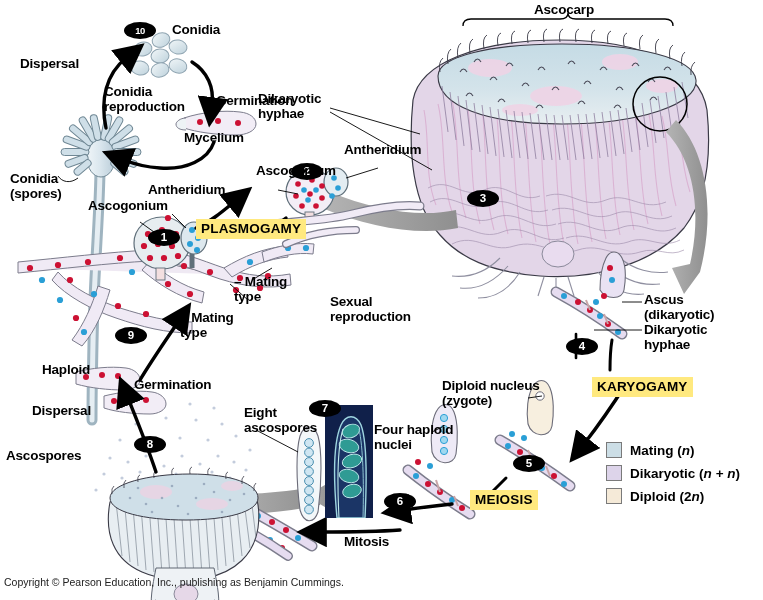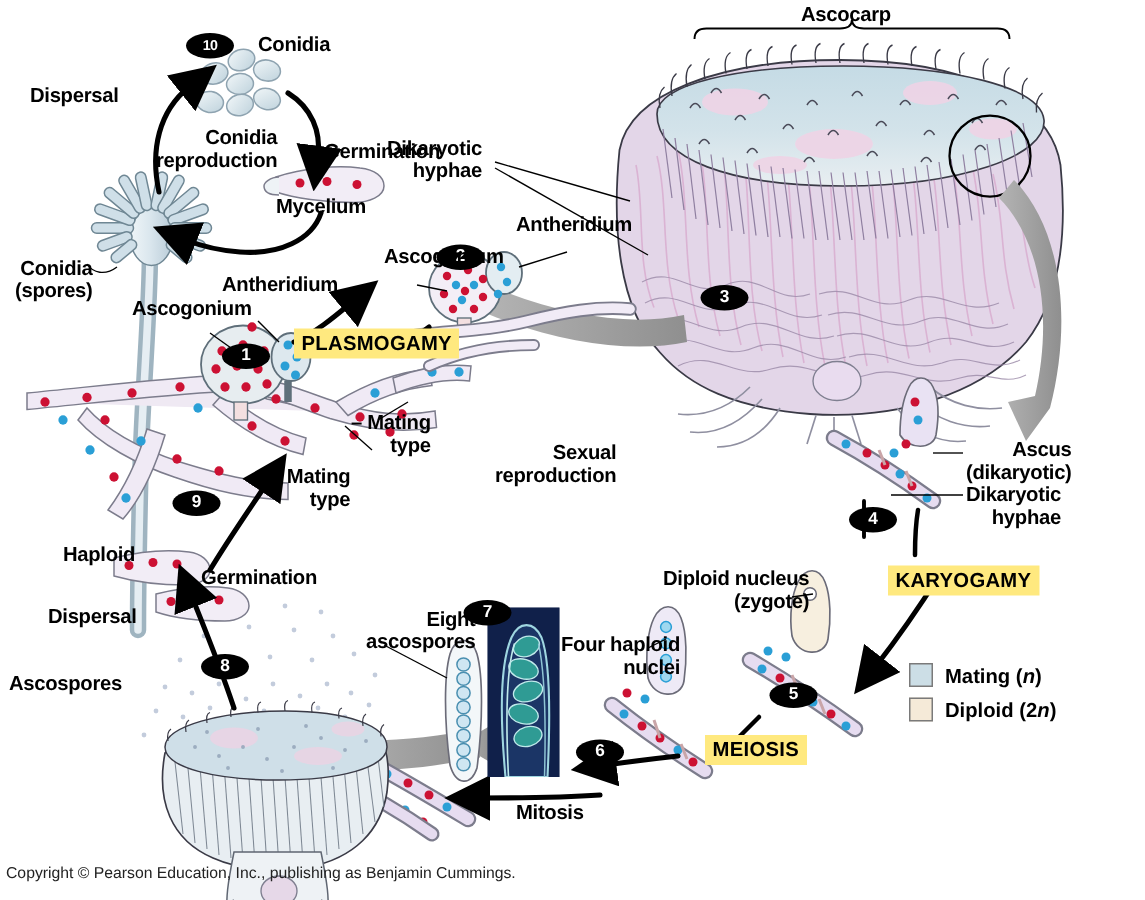--- a/index.html
+++ b/index.html
@@ -28,21 +28,20 @@
   }
   .lbl {
     position: absolute;
     font-family: "Liberation Sans", sans-serif;
     font-weight: bold;
     font-size: 13.5px;
     line-height: 1.12;
     color: #000;
     white-space: pre;
     letter-spacing: -0.2px;
-    text-align: right;
   }
   .process {
     position: absolute;
     background: #ffe97f;
     font-weight: bold;
     font-size: 13.5px;
     letter-spacing: 0.2px;
     padding: 2px 5px 3px 5px;
     white-space: nowrap;
     color: #000;
@@ -877,20 +876,24 @@
   <div class="process" style="left:196px; top:219px;">PLASMOGAMY</div>
   <div class="process" style="left:592px; top:377px;">KARYOGAMY</div>
   <div class="process" style="left:470px; top:490px;">MEIOSIS</div>
 
   <div class="legend">
     <div class="legend-row">
       <span class="swatch" style="background:#ccdee6;"></span>
       <span class="legend-text"><span>Mating (</span><i>n</i><span>)</span></span>
     </div>
     <div class="legend-row">
+      <span class="swatch" style="background:#ddd4ea;"></span>
+      <span class="legend-text"><span>Dikaryotic (</span><i>n + n</i><span>)</span></span>
+    </div>
+    <div class="legend-row">
       <span class="swatch" style="background:#f5ead8;"></span>
       <span class="legend-text"><span>Diploid (2</span><i>n</i><span>)</span></span>
     </div>
   </div>
 
   <div class="copyright">Copyright © Pearson Education, Inc., publishing as Benjamin Cummings.</div>
 
 </div>
 
 </body></html>

